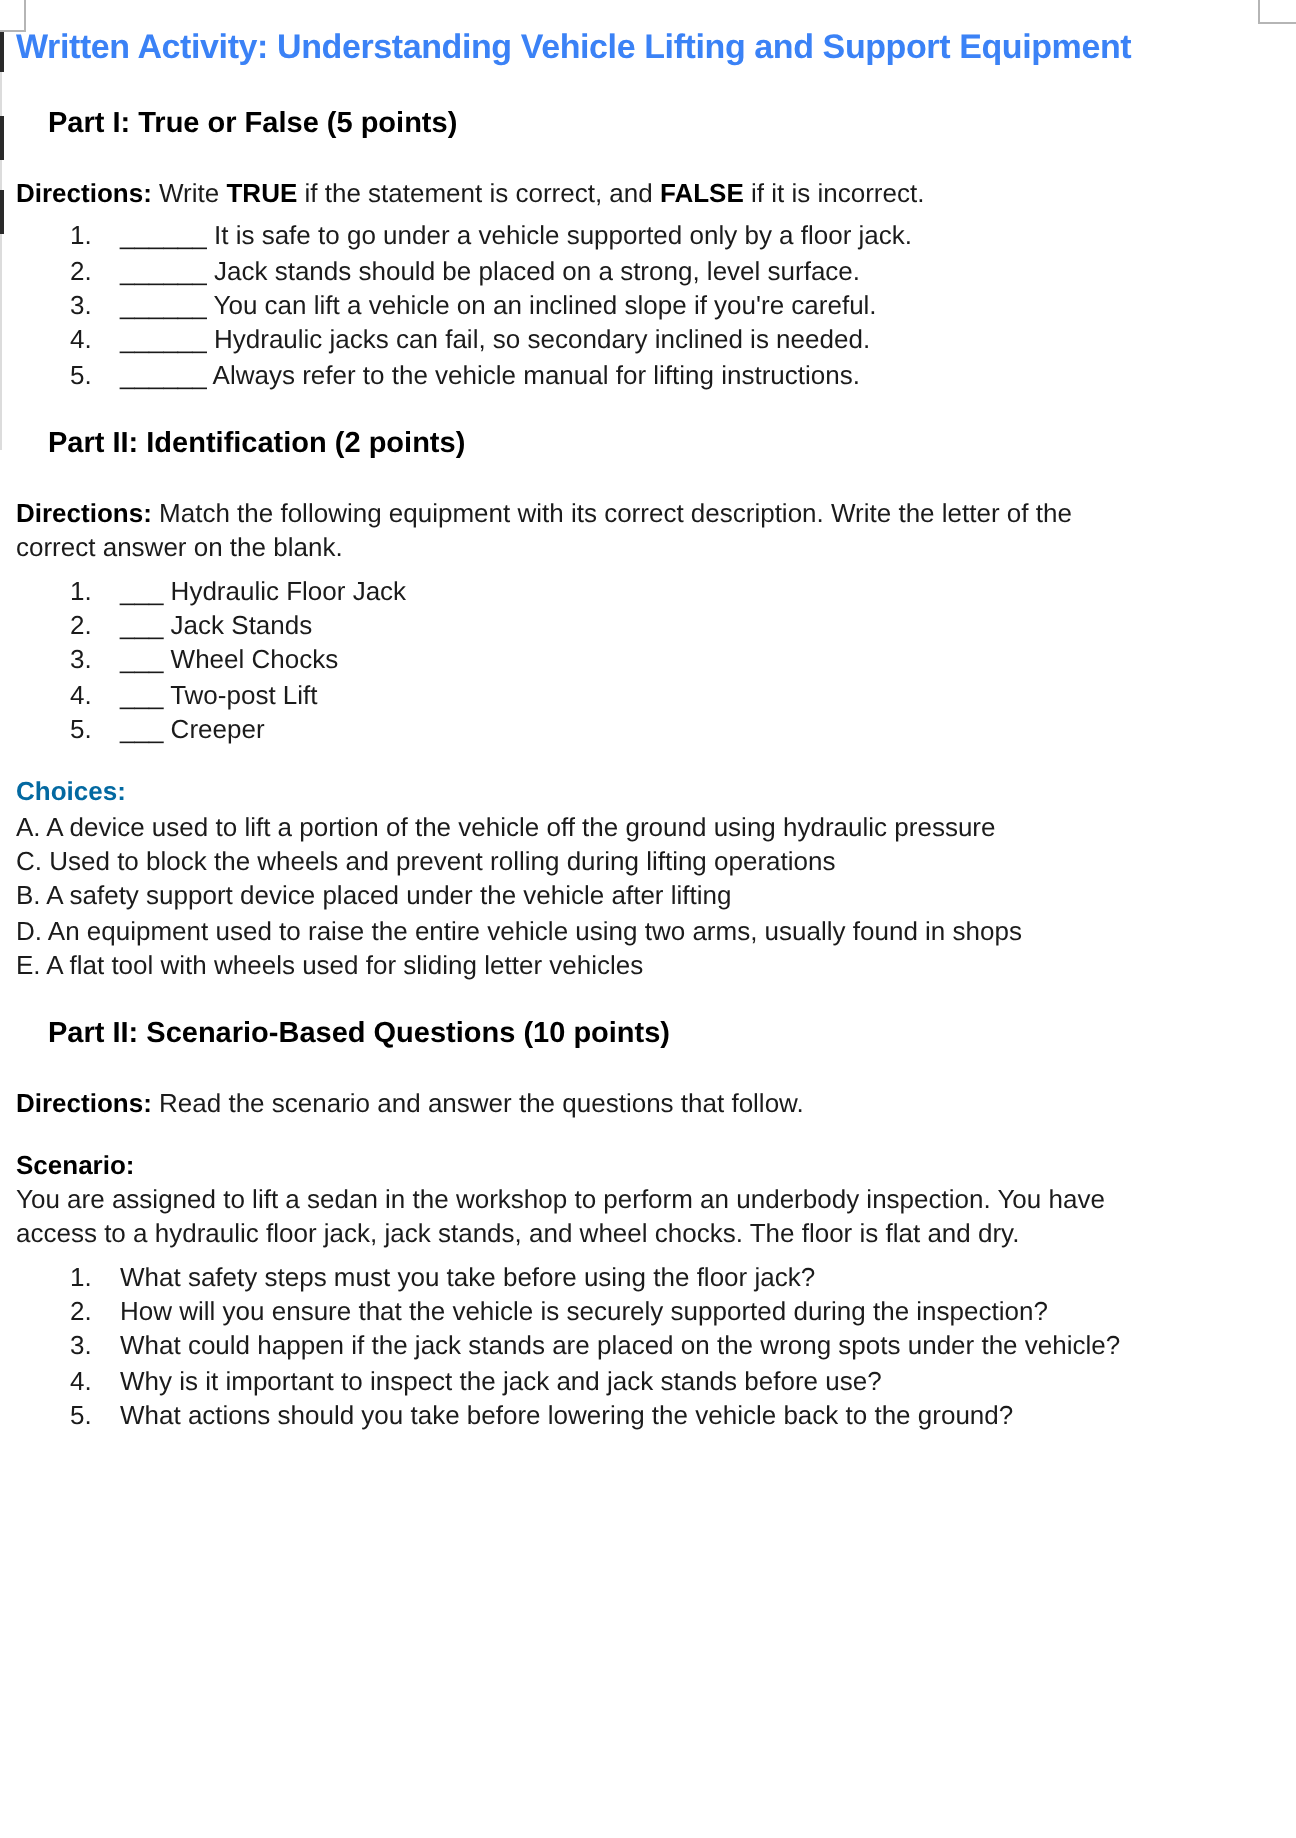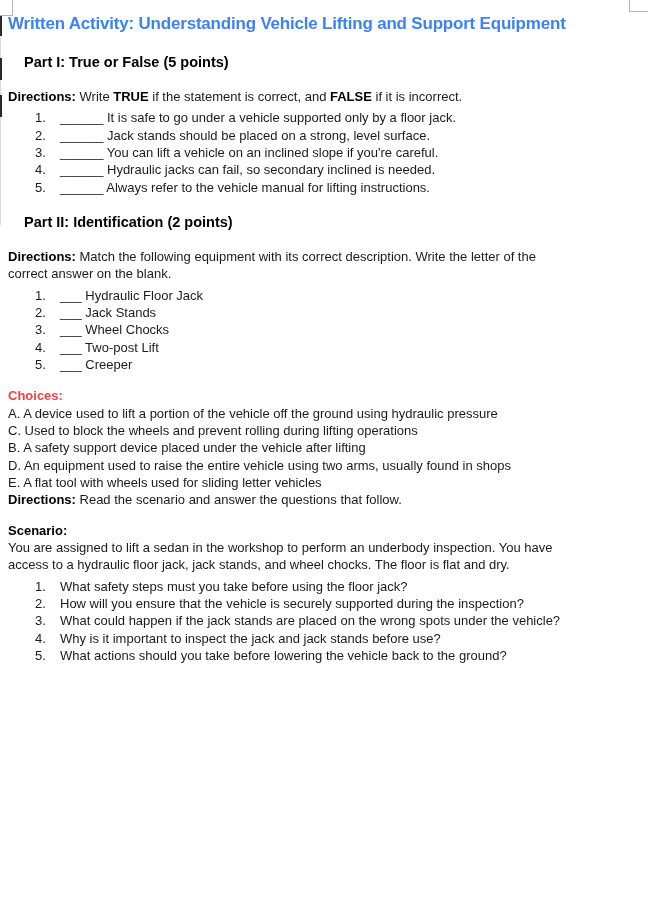--- a/index.html
+++ b/index.html
@@ -37,21 +37,21 @@
   ol.numlist li{counter-increment:li;position:relative;white-space:pre;}
   ol.numlist li::before{
     content:counter(li) ".";
     position:absolute;left:-25px;top:0;
   }
   .ol-p1{margin-top:10px;}
   .ol-p2{margin-top:15px;}
   .ol-p3{margin-top:16px;}
 
   .choices{margin-top:14px;font-size:13px;line-height:17.33px;}
-  .choices .label{font-weight:bold;color:#ef4444;}
+  .choices .label{font-weight:bold;color:#0369a1;}
   .choices .opt{white-space:pre;}
 
   .scenario{margin-top:13px;font-size:13px;line-height:17.33px;}
   .scenario .body{white-space:pre;}
 
   
   .corner-box{
     position:absolute;background:#fff;border:1px solid #b5b5b5;z-index:5;
   }
   .corner-left{left:-4px;top:-4px;width:15px;height:18px;}
@@ -101,20 +101,21 @@
     <div class="label">Choices:</div>
     <div>
         <div class="opt">A. A device used to lift a portion of the vehicle off the ground using hydraulic pressure</div>
         <div class="opt">C. Used to block the wheels and prevent rolling during lifting operations</div>
         <div class="opt">B. A safety support device placed under the vehicle after lifting</div>
         <div class="opt">D. An equipment used to raise the entire vehicle using two arms, usually found in shops</div>
         <div class="opt">E. A flat tool with wheels used for sliding letter vehicles</div>
       </div>
   </div>
 
+  <h2 class="part-heading h-p3">Part II: Scenario-Based Questions (10 points)</h2>
   <p class="dir dir-p3"><b>Directions:</b><span> Read the scenario and answer the questions that follow.</span></p>
 
   <div class="scenario">
     <div class="bold">Scenario:</div>
     <div class="body">You are assigned to lift a sedan in the workshop to perform an underbody inspection. You have
 access to a hydraulic floor jack, jack stands, and wheel chocks. The floor is flat and dry.</div>
   </div>
 
   <ol class="numlist ol-p3">
       <li>What safety steps must you take before using the floor jack?</li>

